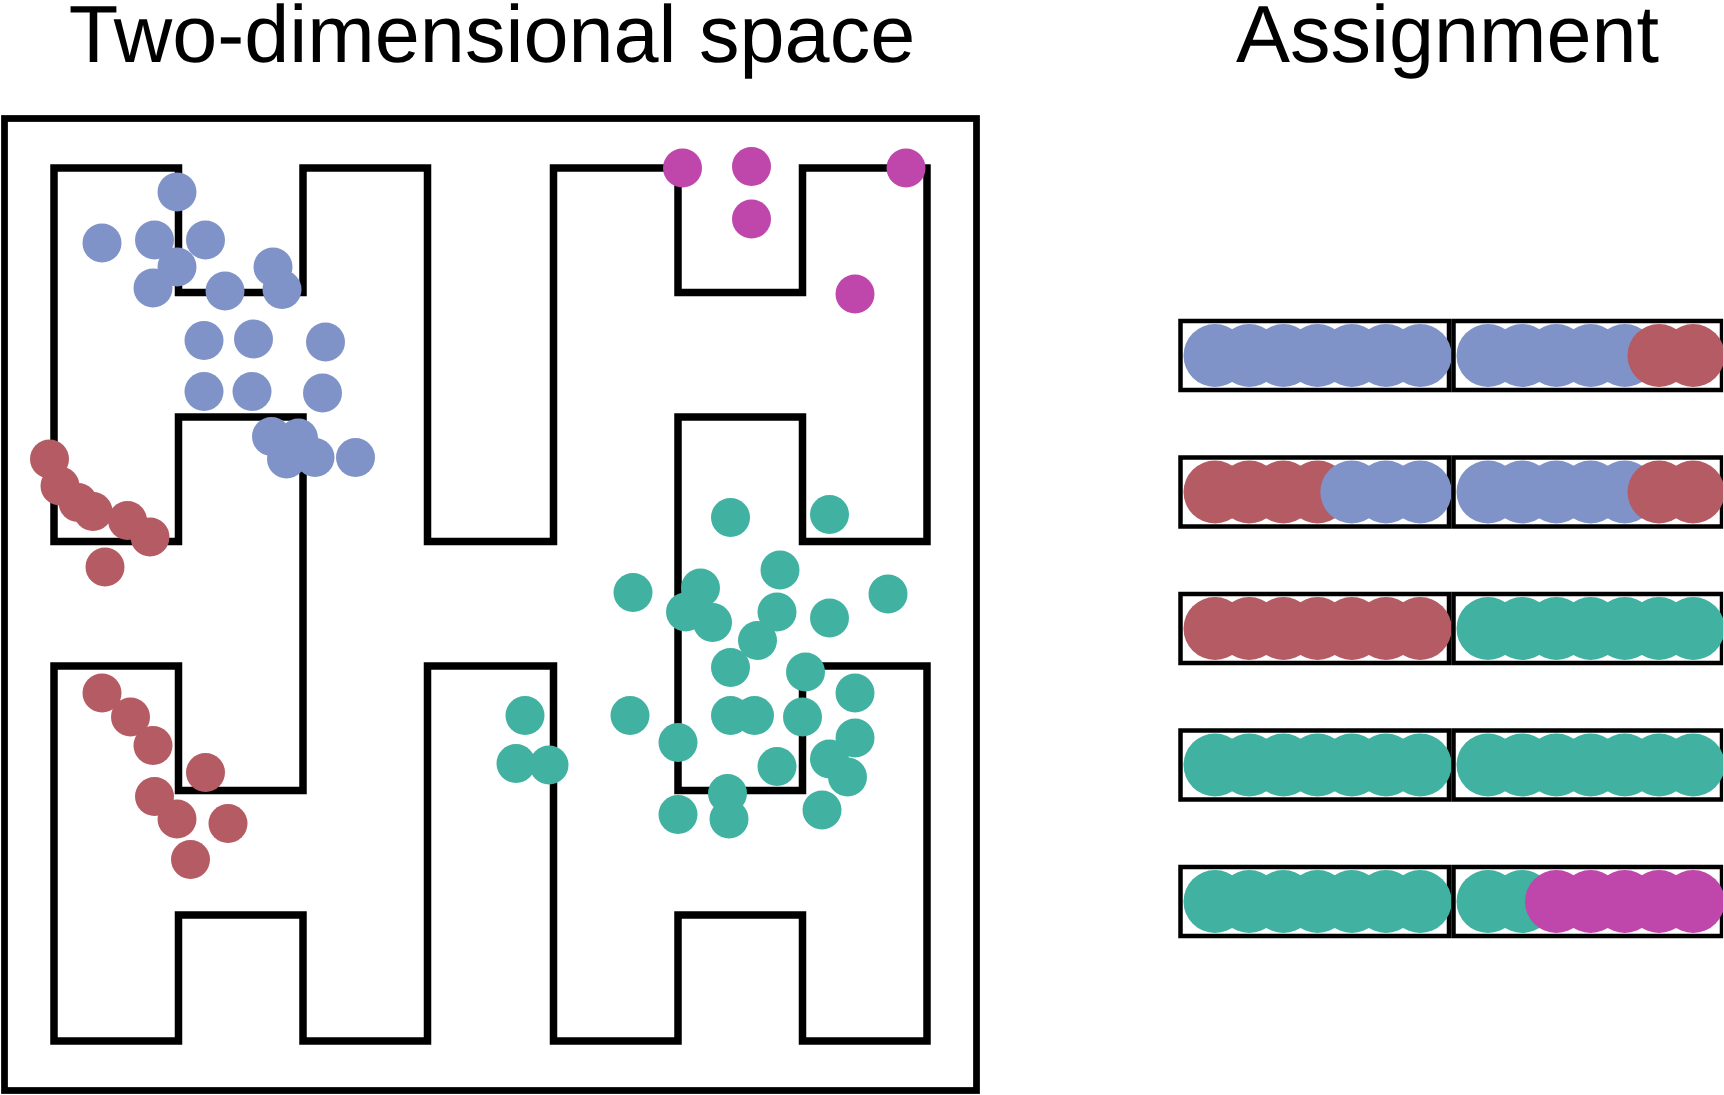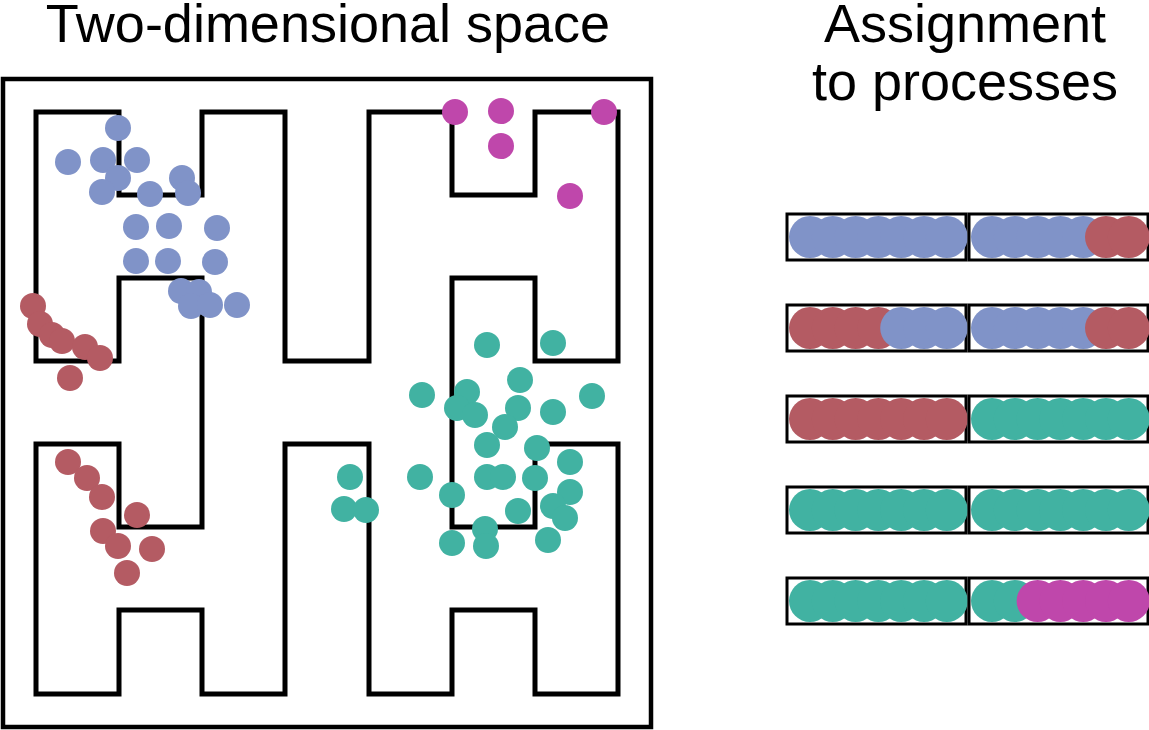--- a/index.html
+++ b/index.html
@@ -11,21 +11,20 @@
                font-size:54px;line-height:58px;}
   svg{position:absolute;left:0;top:0;}
 </style>
 </head>
 <body>
 
 <div class="stage">
   <div class="title-left">Two-dimensional space</div>
   <div class="title-right">
     <div>Assignment</div>
-    <div>to processes</div>
   </div>
   <svg id="canvas" width="1149" height="730" viewBox="0 0 1149 730">
       <rect x="3" y="79" width="648" height="648" fill="none" stroke="#000000" stroke-width="4.5"></rect>
       <path d="M 202 278 L 119 278 L 119 361 L 36 361 L 36 112 L 119 112 L 119 195 L 202 195 L 202 112 L 285 112 L 285 361 L 369 361 L 369 112 L 452 112 L 452 195 L 535 195 L 535 112 L 618 112 L 618 361 L 535 361 L 535 278 L 452 278 L 452 527 L 535 527 L 535 444 L 618 444 L 618 694 L 535 694 L 535 610 L 452 610 L 452 694 L 369 694 L 369 444 L 285 444 L 285 694 L 202 694 L 202 610 L 119 610 L 119 694 L 36 694 L 36 444 L 119 444 L 119 527 L 202 527 Z" fill="none" stroke="#000000" stroke-width="5" stroke-linejoin="miter"></path>
       <circle cx="118" cy="128" r="13" fill="#8093c8"></circle>
       <circle cx="68" cy="162" r="13" fill="#8093c8"></circle>
       <circle cx="103" cy="160" r="13" fill="#8093c8"></circle>
       <circle cx="137" cy="160" r="13" fill="#8093c8"></circle>
       <circle cx="118" cy="178" r="13" fill="#8093c8"></circle>
       <circle cx="102" cy="192" r="13" fill="#8093c8"></circle>

